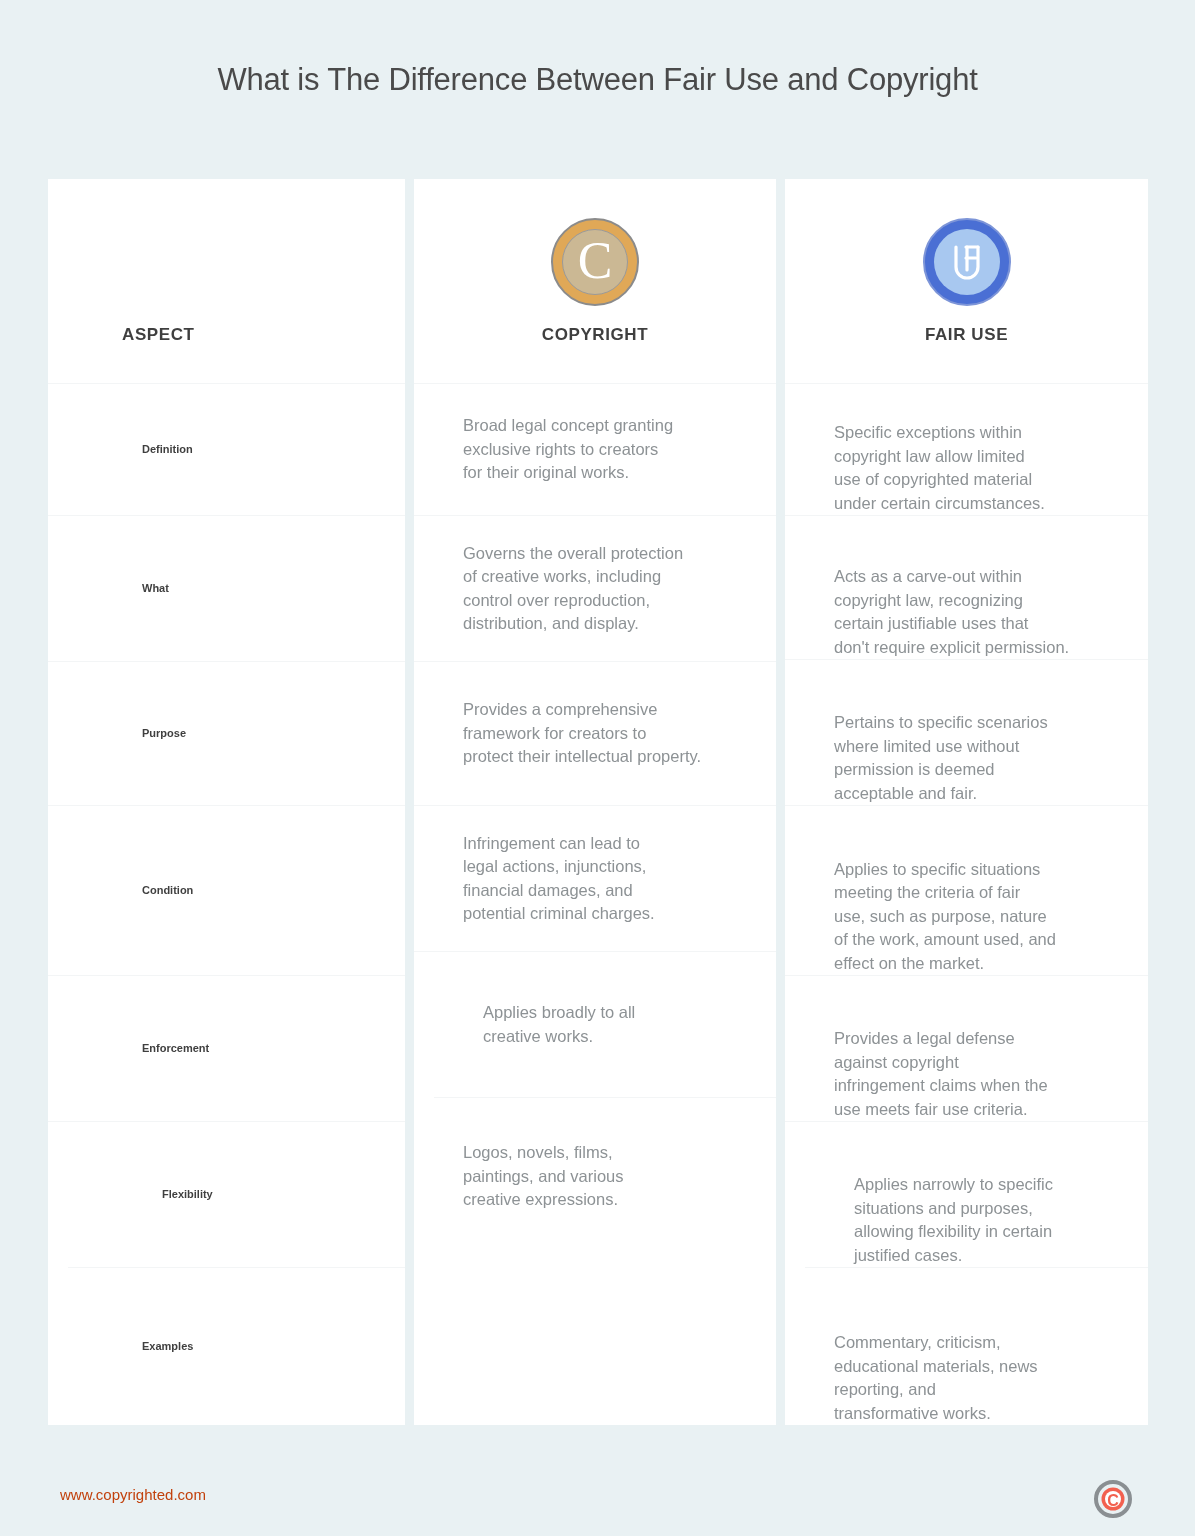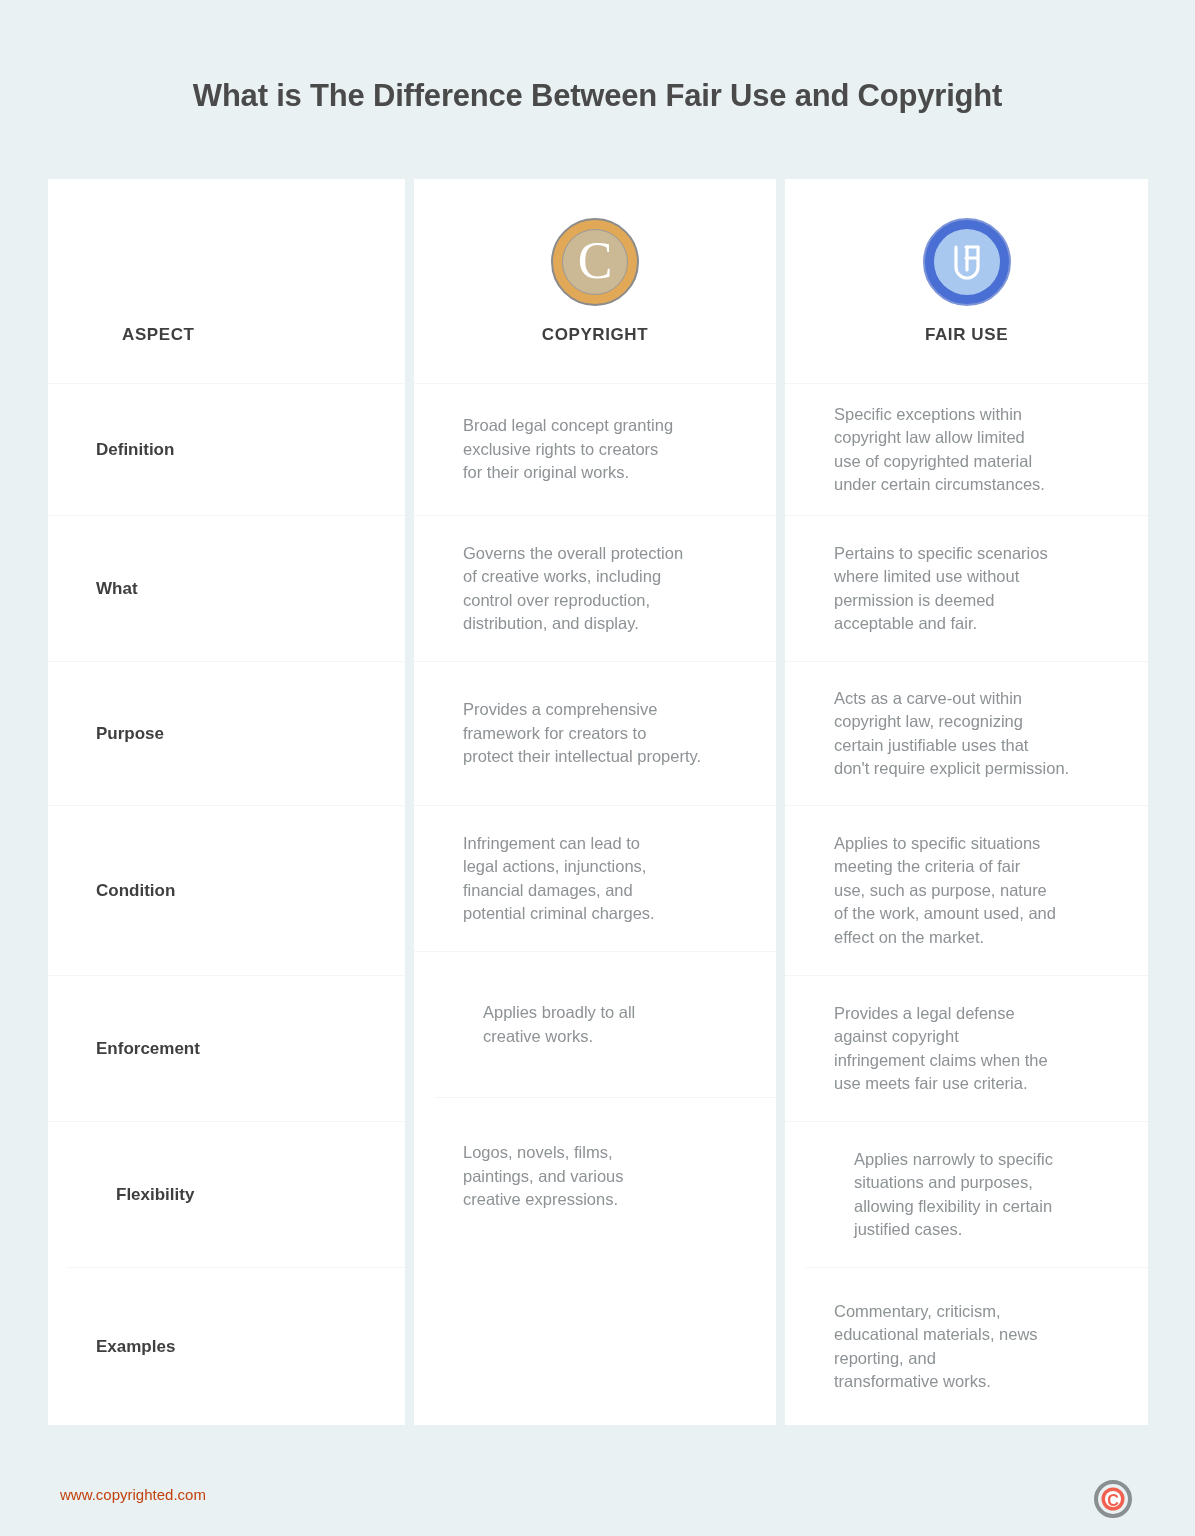--- a/index.html
+++ b/index.html
@@ -16,26 +16,26 @@
     position: relative;
     width: 1195px;
     height: 1536px;
     background: #e9f1f3;
     overflow: hidden;
   }
 
   
   .title {
     position: absolute;
-    top: 78px;
+    top: 62px;
     left: 0;
     width: 1195px;
     text-align: center;
     font-size: 31px;
-    font-weight: bold;
+    font-weight: normal;
     color: #4a4a4a;
     letter-spacing: -0.2px;
   }
 
   
   .table {
     position: absolute;
     top: 179px;
     left: 48px;
     width: 1100px;
@@ -87,27 +87,27 @@
     border-bottom: 1px solid #f3f5f6;
     display: flex;
     align-items: center;
     font-size: 16.5px;
     line-height: 23.5px;
     color: #8d9295;
   }
   .cell:last-child { border-bottom: none; }
 
   .col-aspect .cell {
-    padding-left: 48px;
-    font-size: 17px;
+    padding-left: 94px;
+    font-size: 11px;
     font-weight: bold;
     color: #3f3f3f;
   }
   .col-copyright .cell { padding-left: 49px; padding-right: 22px; }
-  .col-fairuse   .cell { padding-left: 49px; padding-right: 22px; }
+  .col-fairuse   .cell { padding-left: 49px; padding-right: 22px; align-items: flex-end; }
 
   .h-r0 { height: 132px; }
   .h-r1 { height: 146px; }
   .h-r2 { height: 144px; }
   .h-r3 { height: 170px; }
   .h-r4 { height: 146px; }
   .h-r5 { height: 146px; margin-left: 20px; }
   .h-r6 { height: 157px; }
 
   .cell .txt { white-space: pre-line; }
@@ -255,31 +255,31 @@
           </div>
         </div>
         <div class="head-label">FAIR USE</div>
       </div>
       <div class="cell h-r0">
           <span class="txt">Specific exceptions within
 copyright law allow limited
 use of copyrighted material
 under certain circumstances.</span>
         </div>
+      <div class="cell h-r2">
+          <span class="txt">Acts as a carve-out within
+copyright law, recognizing
+certain justifiable uses that
+don't require explicit permission.</span>
+        </div>
       <div class="cell h-r1">
           <span class="txt">Pertains to specific scenarios
 where limited use without
 permission is deemed
 acceptable and fair.</span>
-        </div>
-      <div class="cell h-r2">
-          <span class="txt">Acts as a carve-out within
-copyright law, recognizing
-certain justifiable uses that
-don't require explicit permission.</span>
         </div>
       <div class="cell h-r3">
           <span class="txt">Applies to specific situations
 meeting the criteria of fair
 use, such as purpose, nature
 of the work, amount used, and
 effect on the market.</span>
         </div>
       <div class="cell h-r4">
           <span class="txt">Provides a legal defense

